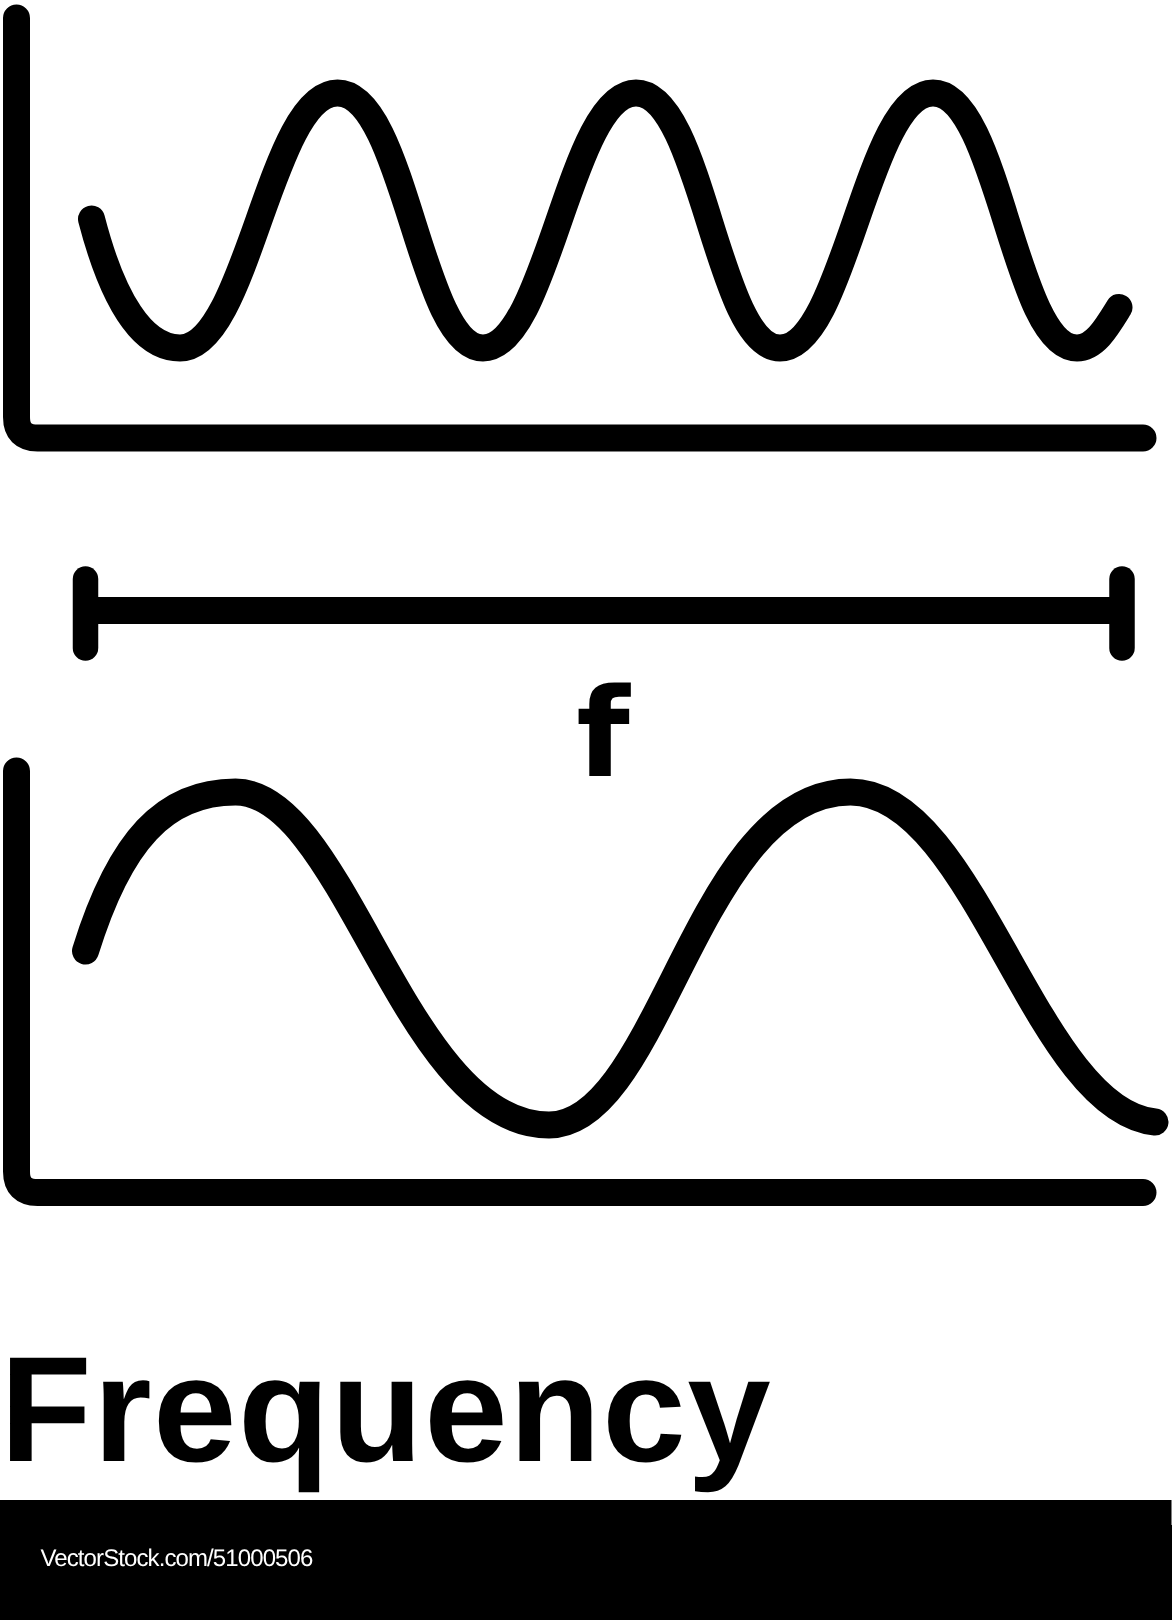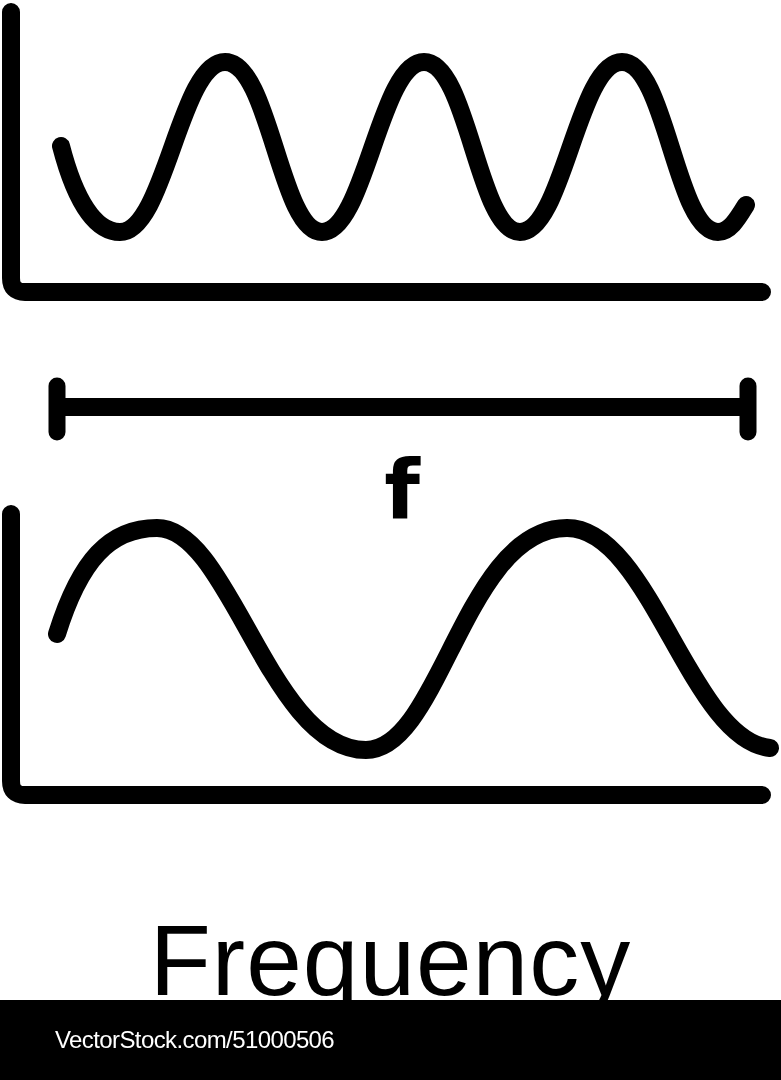--- a/index.html
+++ b/index.html
@@ -1,34 +1,34 @@
 <!DOCTYPE html>
 <html><head>
   <meta charset="utf-8">
   <style>
     html, body { margin: 0; padding: 0; background: #ffffff; }
     body { width: 781px; height: 1080px; position: relative; overflow: hidden; font-family: "Liberation Sans", sans-serif; }
     .canvas { position: absolute; left: 0; top: 0; width: 781px; height: 1000px; }
     .label {
-      position: absolute; left: 0; width: 781px; top: 880px; text-align: center;
-      font-family: "Liberation Sans", sans-serif; font-weight: normal;
-      font-size: 100px; letter-spacing: 1px; color: #000; line-height: 120px; margin-top: 20px;
+      position: absolute; left: 0; width: 781px; top: 880px; text-align: left;
+      font-family: "Liberation Sans", sans-serif; font-weight: bold;
+      font-size: 100px; letter-spacing: 1px; color: #000; line-height: 120px;
       -webkit-text-stroke: 0px;
     }
     .f-glyph {
       position: absolute; left: 380px; top: 440px; width: 44px; text-align: center;
       font-family: "DejaVu Sans", sans-serif; font-weight: bold; font-size: 82px; line-height: 100px; color: #000;
     }
     .footer {
       position: absolute; left: 0; top: 1000px; width: 781px; height: 80px; background: #000;
       color: #fff; display: flex; align-items: center; justify-content: space-between;
       box-sizing: border-box; padding: 0 27px 0 27px;
     }
     .brand { font-family: "Liberation Sans", sans-serif; font-size: 33px; letter-spacing: -1.5px; }
-    .url { font-family: "Liberation Sans", sans-serif; font-size: 24px; letter-spacing: -0.6px; margin-left: 28px; }
+    .url { font-family: "Liberation Sans", sans-serif; font-size: 16px; letter-spacing: -0.6px; }
   </style>
 </head>
 <body>
 
 <svg class="canvas" width="781" height="1000" viewBox="0 0 781 1000" xmlns="http://www.w3.org/2000/svg">
 
   <path d="M11 12 L11 278 Q11 292 25 292 L762 292" fill="none" stroke="#000" stroke-width="18" stroke-linecap="round" stroke-linejoin="round"></path>
 
   <path d="M61 146
            C 75 200, 95 232, 120 232

